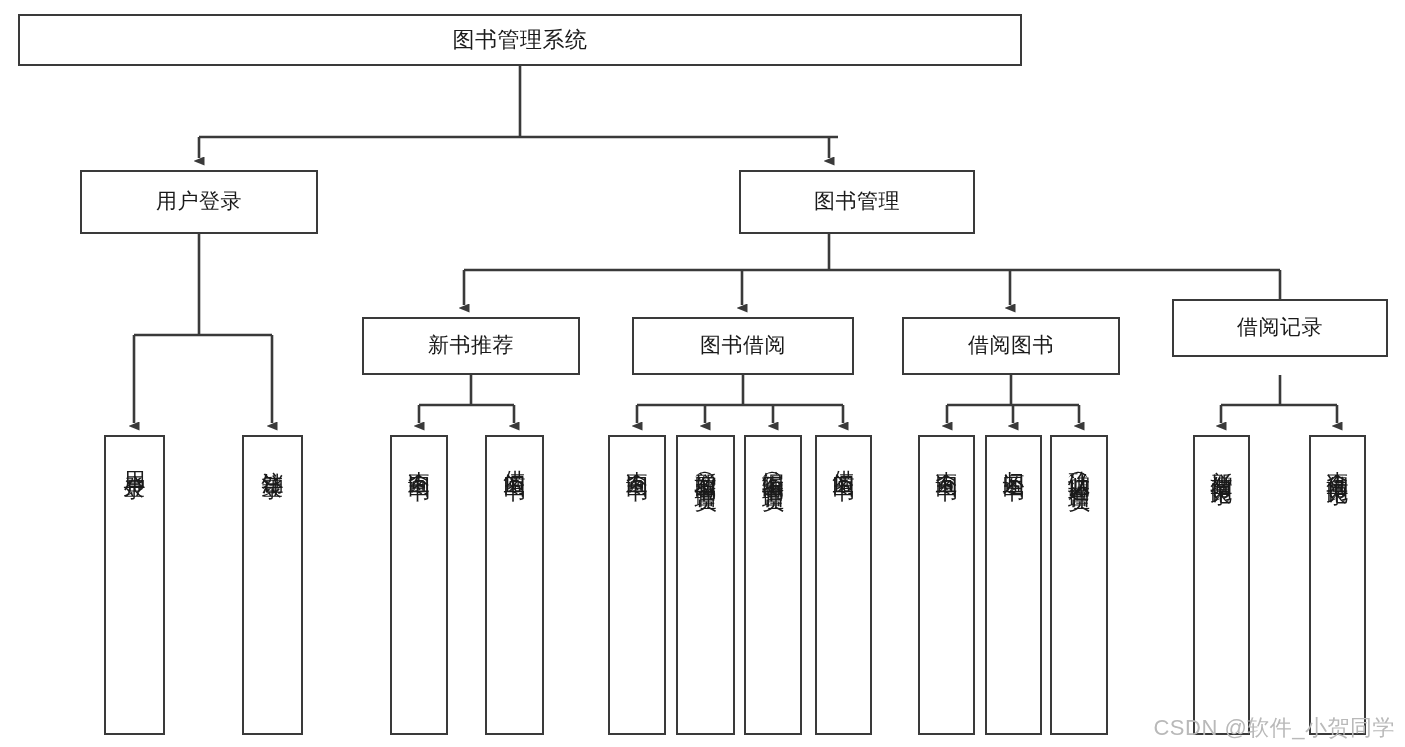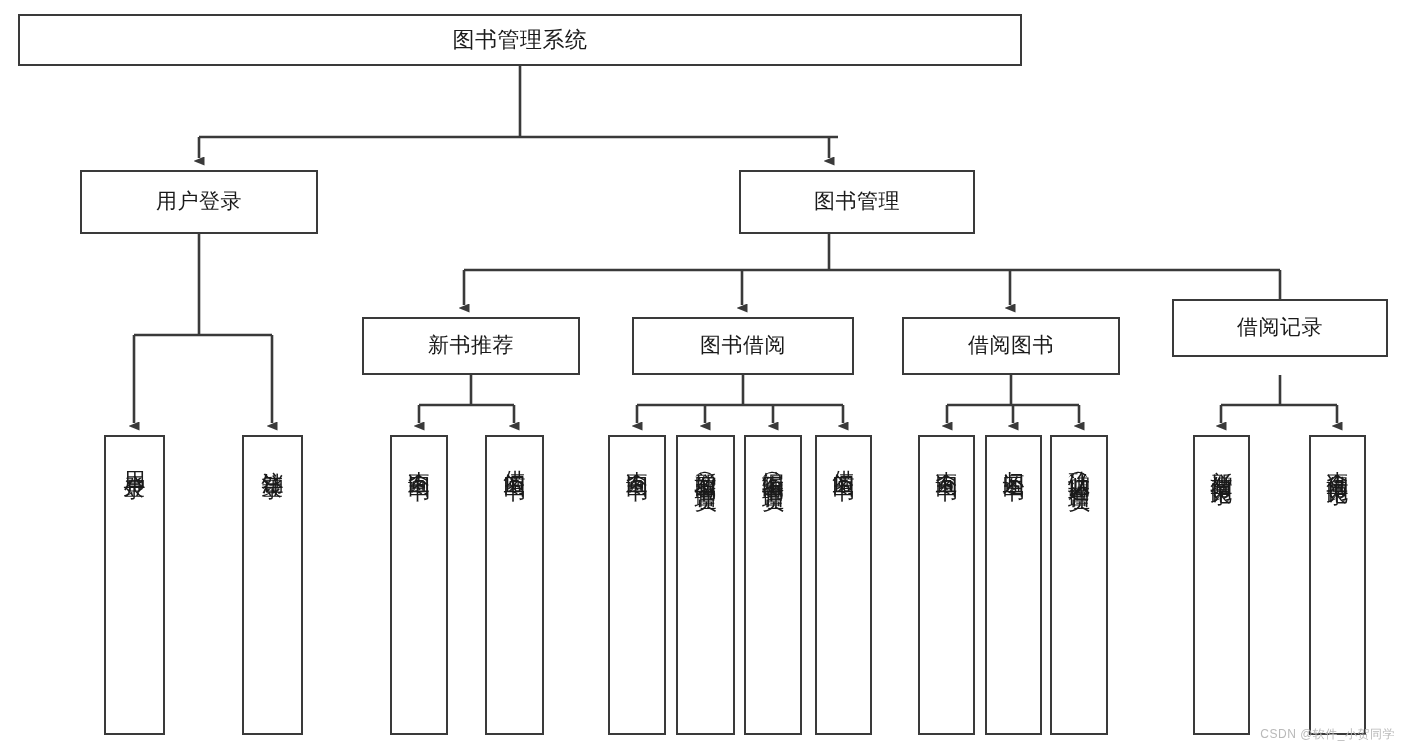--- a/index.html
+++ b/index.html
@@ -54,21 +54,21 @@
     font-size: 22px;
     letter-spacing: 3px;
     line-height: 1;
     white-space: pre;
   }
   #root-node .node-label { font-size: 22px; }
   .watermark {
     position: absolute;
     right: 10px;
     bottom: 4px;
-    font-size: 12px;
+    font-size: 22px;
     color: #b9b9b9;
     white-space: nowrap;
     font-family: "Liberation Sans", "DejaVu Sans", sans-serif;
     letter-spacing: 0.5px;
     pointer-events: none;
   }
 </style>
 </head>
 <body>
 

